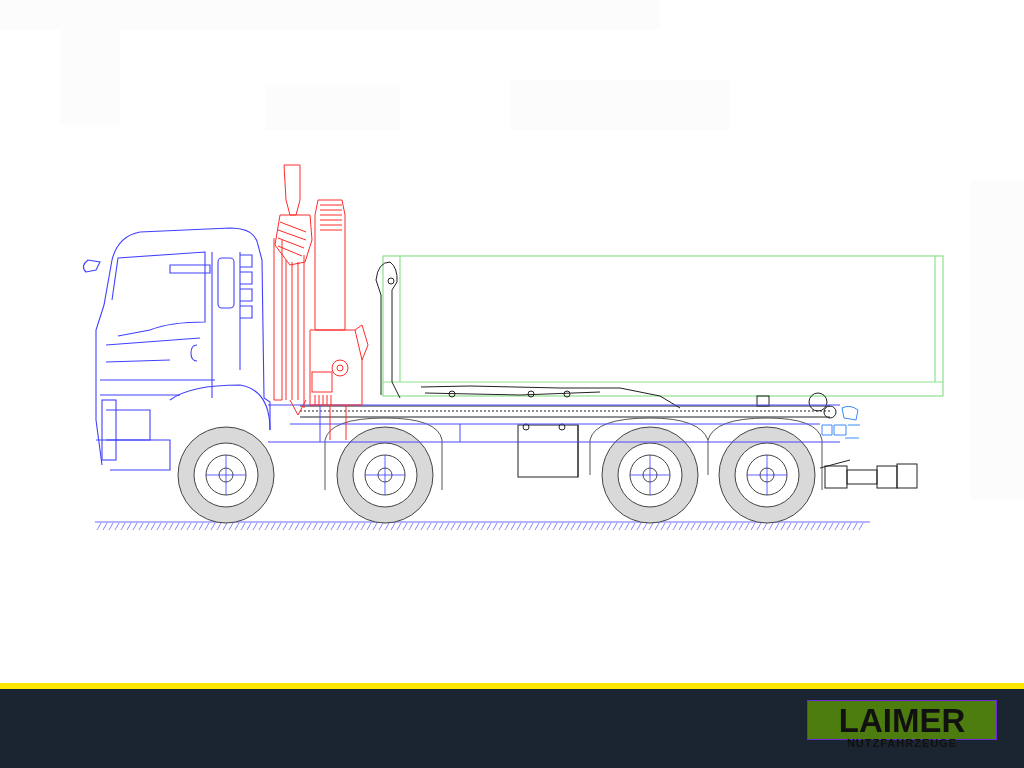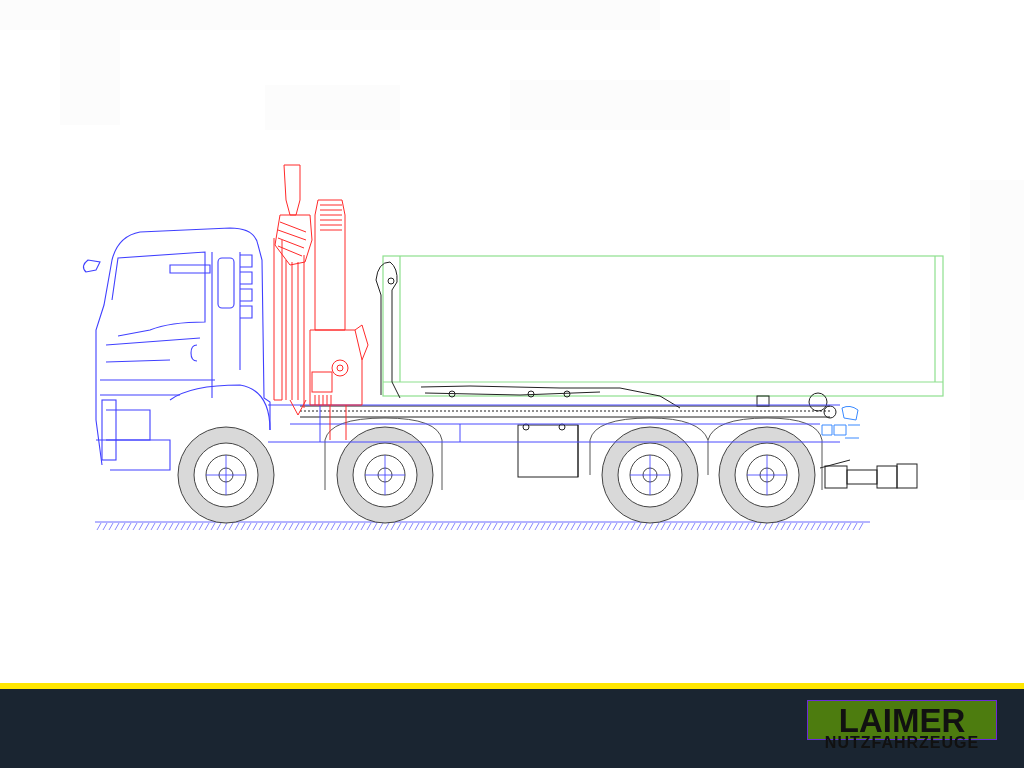--- a/index.html
+++ b/index.html
@@ -4,21 +4,21 @@
 <style>
   html,body{margin:0;padding:0;}
   body{width:1024px;height:768px;position:relative;background:#ffffff;overflow:hidden;font-family:"Liberation Sans",sans-serif;}
   .canvas{position:absolute;left:0;top:0;width:1024px;height:683px;background:#ffffff;}
   .ghost{position:absolute;background:#fcfcfc;}
   svg.drawing{position:absolute;left:0;top:0;}
   .stripe{position:absolute;left:0;top:683px;width:1024px;height:6px;background:#ffe600;}
   .footer{position:absolute;left:0;top:689px;width:1024px;height:79px;background:#1a2531;}
   .logo{position:absolute;left:807px;top:700px;width:190px;height:40px;background:#4d7c0f;border:1px solid #6d28d9;box-sizing:border-box;text-align:center;}
   .logo-main{display:block;font-weight:bold;font-size:33px;line-height:33px;letter-spacing:0px;color:#111;margin-top:3px;font-family:"Liberation Sans",sans-serif;}
-  .logo-sub{display:block;font-weight:bold;font-size:16px;line-height:12px;letter-spacing:1px;color:#111;font-family:"Liberation Sans",sans-serif;}
+  .logo-sub{display:block;font-weight:bold;font-size:11px;line-height:12px;letter-spacing:1px;color:#111;font-family:"Liberation Sans",sans-serif;}
 </style>
 </head>
 <body>
 
 <div class="canvas">
   <div class="ghost" style="left:0;top:0;width:660px;height:30px;"></div>
   <div class="ghost" style="left:60px;top:30px;width:60px;height:95px;"></div>
   <div class="ghost" style="left:265px;top:85px;width:135px;height:45px;"></div>
   <div class="ghost" style="left:510px;top:80px;width:220px;height:50px;"></div>
   <div class="ghost" style="left:970px;top:180px;width:54px;height:320px;"></div>

